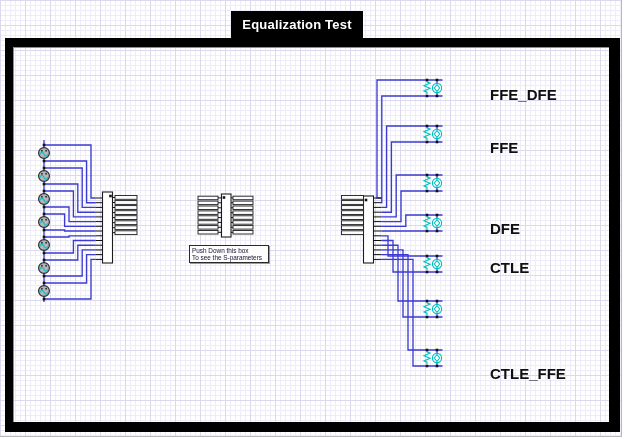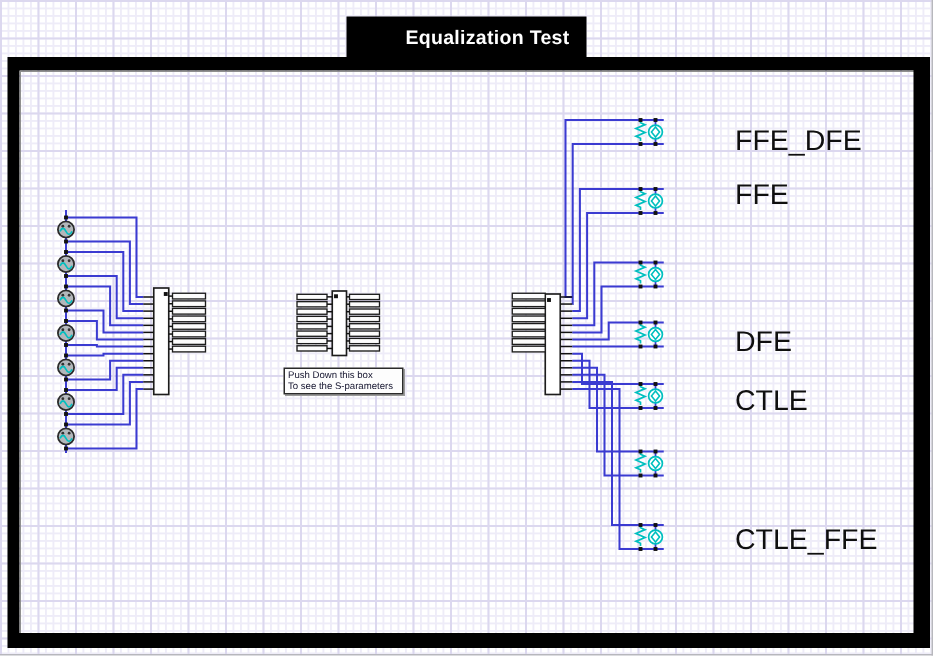--- a/index.html
+++ b/index.html
@@ -12,27 +12,27 @@
       linear-gradient(to right,#dcd8ef 1px,transparent 1px),
       linear-gradient(to bottom,#dcd8ef 1px,transparent 1px),
       linear-gradient(to right,#eeecf8 1px,transparent 1px),
       linear-gradient(to bottom,#eeecf8 1px,transparent 1px);
     background-size:25px 25px,25px 25px,5px 5px,5px 5px;}
   .frame{position:absolute;left:5px;top:38px;width:615px;height:394px;
     box-sizing:border-box;border:solid #000;border-width:9px 11px 10px 8px;
     box-shadow:inset 1px 1px 0 #8f8f8f;}
   .title-box{position:absolute;left:231px;top:11px;width:132px;height:27px;
     background:#000;color:#fff;text-align:center;line-height:27px;
-    font-size:13px;font-weight:bold;letter-spacing:.2px;z-index:5;padding-left:28px;}
+    font-size:13px;font-weight:bold;letter-spacing:.2px;z-index:5;}
   #schem{position:absolute;left:0;top:0;z-index:2;}
   .note{position:absolute;left:189px;top:245px;width:76px;height:15px;
     background:#fdfdfd;border:1px solid #2a2a2a;box-shadow:1px 1px 0 #9a9a9a;
     font-size:6.4px;line-height:7.4px;padding:1px 0 0 2px;color:#14142e;z-index:4;}
   .lbl{position:absolute;left:490px;height:16px;line-height:16px;
-    font-size:19px;font-weight:normal;color:#0f0f0f;z-index:3;white-space:nowrap;}
+    font-size:15px;font-weight:bold;color:#0f0f0f;z-index:3;white-space:nowrap;}
 </style>
 </head>
 <body>
 
 <div class="canvas">
   <div class="frame"></div>
   <div class="title-box">
     <span>Equalization Test</span>
   </div>
 
@@ -291,17 +291,17 @@
         <rect x="435.7" y="364.7" width="2.6" height="2.6" fill="#121212"></rect>
       </g>
     </svg>
 
   <div class="note">
     <div>Push Down this box</div>
     <div>To see the S-parameters</div>
   </div>
 
   <div class="lbl" style="top:87px">FFE_DFE</div>
-  <div class="lbl" style="top:123px">FFE</div>
+  <div class="lbl" style="top:140px">FFE</div>
   <div class="lbl" style="top:221px">DFE</div>
   <div class="lbl" style="top:260px">CTLE</div>
-  <div class="lbl" style="top:353px">CTLE_FFE</div>
+  <div class="lbl" style="top:366px">CTLE_FFE</div>
 </div>
 
 </body></html>

